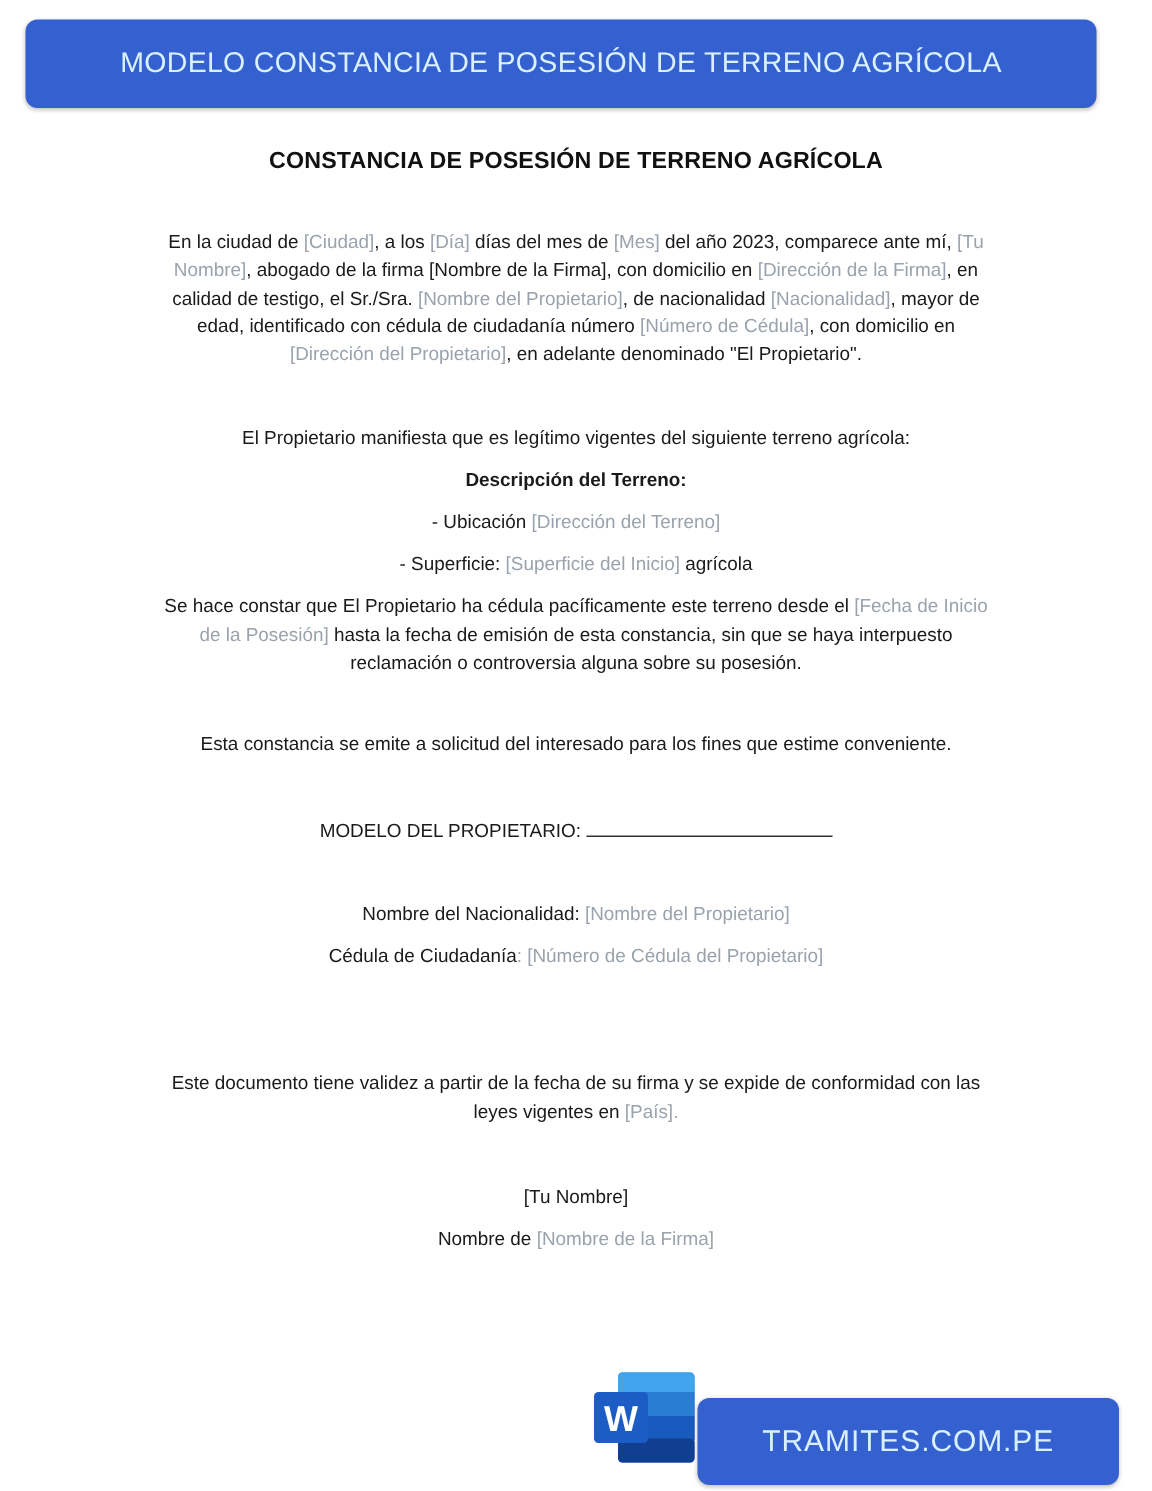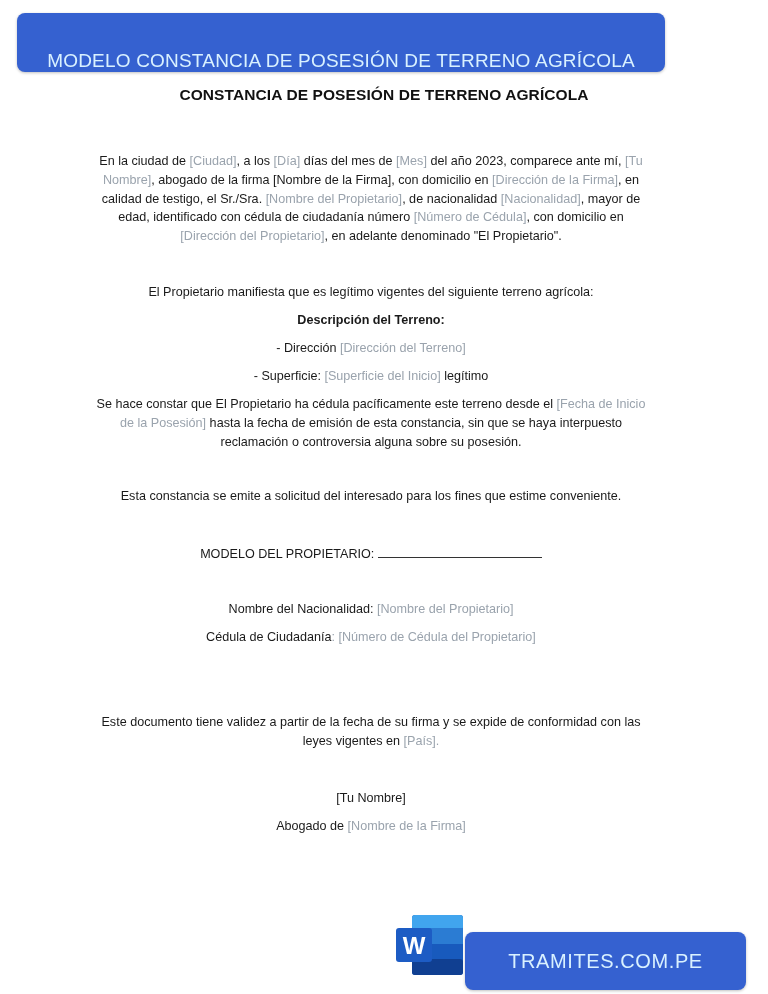--- a/index.html
+++ b/index.html
@@ -12,49 +12,49 @@
       height: 994px;
       position: relative;
       overflow: hidden;
       font-family: "Liberation Sans", "DejaVu Sans", sans-serif;
       color: #1a1a1a;
     }
     .top-banner {
       position: absolute;
       left: 17px;
       top: 13px;
-      width: 648px;
+      width: 714px;
       height: 59px;
       background: #3561d0;
       border-radius: 8px;
       box-shadow: 0 1px 3px rgba(0,0,0,0.25);
       display: flex;
-      align-items: flex-end;
+      align-items: center;
       justify-content: center;
     }
     .top-banner span {
       color: #d9f1ff;
       font-size: 19px;
       letter-spacing: 0.2px;
       white-space: nowrap;
     }
     .doc-title {
       position: absolute;
       left: 0;
-      top: 86px;
+      top: 99px;
       width: 768px;
       text-align: center;
       font-weight: bold;
       font-size: 15.5px;
       color: #111;
       letter-spacing: 0.1px;
     }
     .para {
       position: absolute;
-      left: 95px;
+      left: 108px;
       width: 552px;
       text-align: center;
       font-size: 12.6px;
       line-height: 18.8px;
       color: #1a1a1a;
     }
     .ph {
       color: #9aa3ad;
     }
     .bold { font-weight: bold; }
@@ -102,25 +102,25 @@
 
 <div class="para" style="top:152px;">
   <span>En la ciudad de </span><span class="ph">[Ciudad]</span><span>, a los </span><span class="ph">[Día]</span><span> días del mes de </span><span class="ph">[Mes]</span><span> del año 2023, comparece ante mí, </span><span class="ph">[Tu Nombre]</span><span>, abogado de la firma [Nombre de la Firma], con domicilio en </span><span class="ph">[Dirección de la Firma]</span><span>, en calidad de testigo, el Sr./Sra. </span><span class="ph">[Nombre del Propietario]</span><span>, de nacionalidad </span><span class="ph">[Nacionalidad]</span><span>, mayor de edad, identificado con cédula de ciudadanía número </span><span class="ph">[Número de Cédula]</span><span>, con domicilio en </span><span class="ph">[Dirección del Propietario]</span><span>, en adelante denominado "El Propietario".</span>
 </div>
 
 <div class="para" style="top:283px;">El Propietario manifiesta que es legítimo vigentes del siguiente terreno agrícola:</div>
 
 <div class="para bold" style="top:311px;">Descripción del Terreno:</div>
 
 <div class="para" style="top:339px;">
-  <span>- Dirección </span><span class="ph">[Dirección del Terreno]</span>
+  <span>- Ubicación </span><span class="ph">[Dirección del Terreno]</span>
 </div>
 
 <div class="para" style="top:367px;">
-  <span>- Superficie: </span><span class="ph">[Superficie del Inicio]</span><span> legítimo</span>
+  <span>- Superficie: </span><span class="ph">[Superficie del Inicio]</span><span> agrícola</span>
 </div>
 
 <div class="para" style="top:395px;">
   <span>Se hace constar que El Propietario ha cédula pacíficamente este terreno desde el </span><span class="ph">[Fecha de Inicio de la Posesión]</span><span> hasta la fecha de emisión de esta constancia, sin que se haya interpuesto reclamación o controversia alguna sobre su posesión.</span>
 </div>
 
 <div class="para" style="top:487px;text-align:center;">Esta constancia se emite a solicitud del interesado para los fines que estime conveniente.</div>
 
 <div class="para" style="top:545px;">
   <span>MODELO DEL PROPIETARIO: </span><span class="sig-line"></span>
@@ -134,21 +134,21 @@
   <span>Cédula de Ciudadanía</span><span class="ph">: </span><span class="ph">[Número de Cédula del Propietario]</span>
 </div>
 
 <div class="para" style="top:713px;">
   <span>Este documento tiene validez a partir de la fecha de su firma y se expide de conformidad con las leyes vigentes en </span><span class="ph">[País]</span><span class="ph">.</span>
 </div>
 
 <div class="para" style="top:789px;">[Tu Nombre]</div>
 
 <div class="para" style="top:817px;">
-  <span>Abogado de </span><span class="ph">[Nombre de la Firma]</span>
+  <span>Nombre de </span><span class="ph">[Nombre de la Firma]</span>
 </div>
 
 <svg class="word-icon" viewBox="0 0 70 62" xmlns="http://www.w3.org/2000/svg">
   <rect x="17" y="1" width="51" height="60" rx="3" fill="#185abd"></rect>
   <rect x="17" y="1" width="51" height="15" rx="3" fill="#41a5ee"></rect>
   <rect x="17" y="14" width="51" height="16" fill="#2b7cd3"></rect>
   <rect x="17" y="30" width="51" height="16" fill="#185abd"></rect>
   <rect x="17" y="45" width="51" height="16" rx="3" fill="#103f91"></rect>
   <rect x="1" y="14" width="36" height="34" rx="3" fill="#1d5cc4"></rect>
   <text x="19" y="40" text-anchor="middle" font-family="Liberation Sans, sans-serif" font-weight="bold" font-size="24" fill="#ffffff">W</text>

